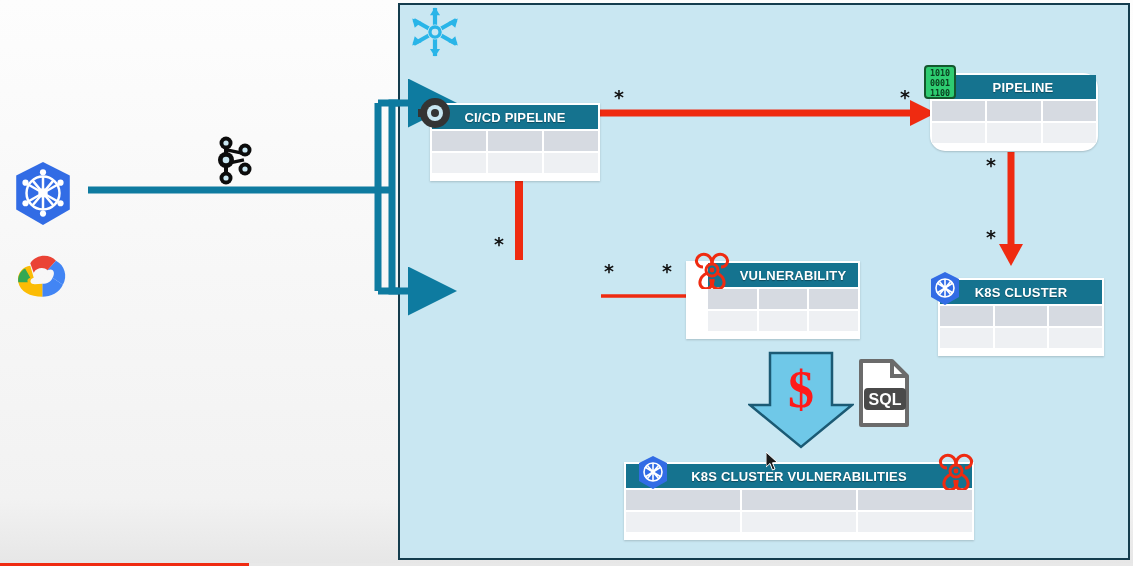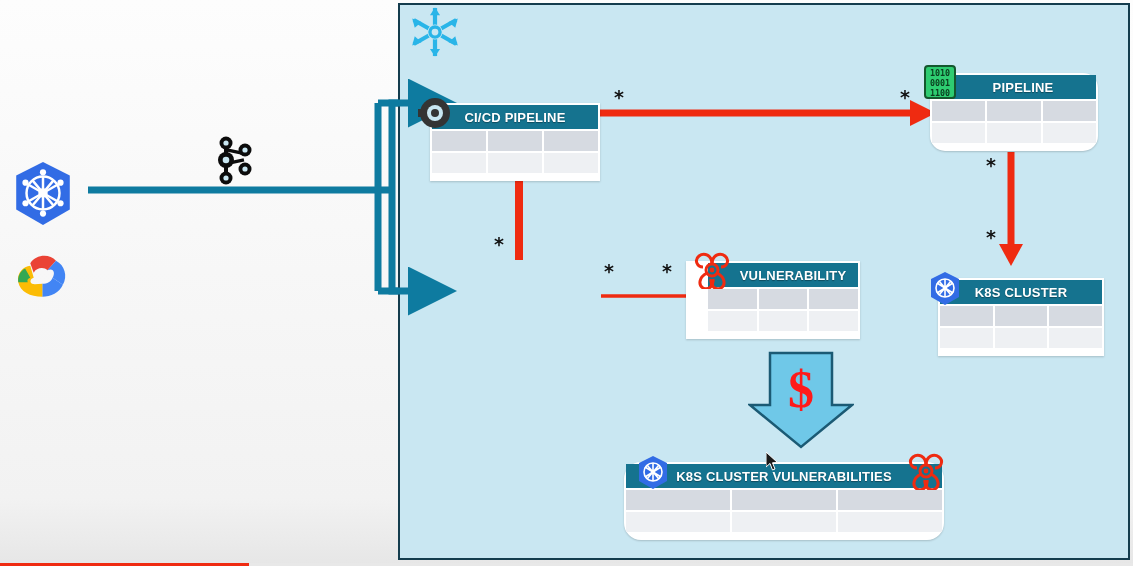--- a/index.html
+++ b/index.html
@@ -268,22 +268,30 @@
     </div>
   </div>
 
   <div class="logo" style="left:748px;top:351px;width:106px;height:98px;">
     <svg width="106" height="98" viewBox="0 0 106 98">
       <polygon points="22,2 84,2 84,54 104,54 53,96 2,54 22,54" fill="#6fc8e8" stroke="#1b5a74" stroke-width="2.5"></polygon>
       <text x="53" y="56" font-family="Liberation Serif, serif" font-size="52" font-weight="bold" fill="#ff1a1a" text-anchor="middle">$</text>
     </svg>
   </div>
 
-
-  <div class="table" style="left:624px;top:462px;width:320px;height:78px;border-radius:17px;">
+  <div class="logo" style="left:856px;top:358px;width:56px;height:70px;">
+    <svg width="56" height="70" viewBox="0 0 56 70">
+      <path d="M5 3 H36 L51 18 V67 H5 Z" fill="#fff" stroke="#6b6b6b" stroke-width="4" stroke-linejoin="round"></path>
+      <path d="M36 3 V18 H51" fill="none" stroke="#6b6b6b" stroke-width="4"></path>
+      <rect x="8" y="30" width="42" height="22" rx="4" fill="#4a4a4a"></rect>
+      <text x="29" y="47" font-family="Liberation Sans, sans-serif" font-size="16" font-weight="bold" fill="#fff" text-anchor="middle">SQL</text>
+    </svg>
+  </div>
+
+  <div class="table" style="left:624px;top:462px;width:350px;height:78px;">
     <div class="thead">
       <span class="hicon left" style="left:10px;top:-9px;">
         <svg width="34" height="36" viewBox="0 0 34 36">
           <polygon points="17,1 31,8 31,26 17,34 3,26 3,8" fill="#326ce5"></polygon>
           <g stroke="#fff" stroke-width="1.6" fill="none">
             <circle cx="17" cy="17" r="9"></circle>
             <path d="M17 8 V26 M9 12 L25 22 M9 22 L25 12 M11 10 L23 24 M23 10 L11 24"></path>
           </g>
           <circle cx="17" cy="17" r="2" fill="#fff"></circle>
         </svg>

